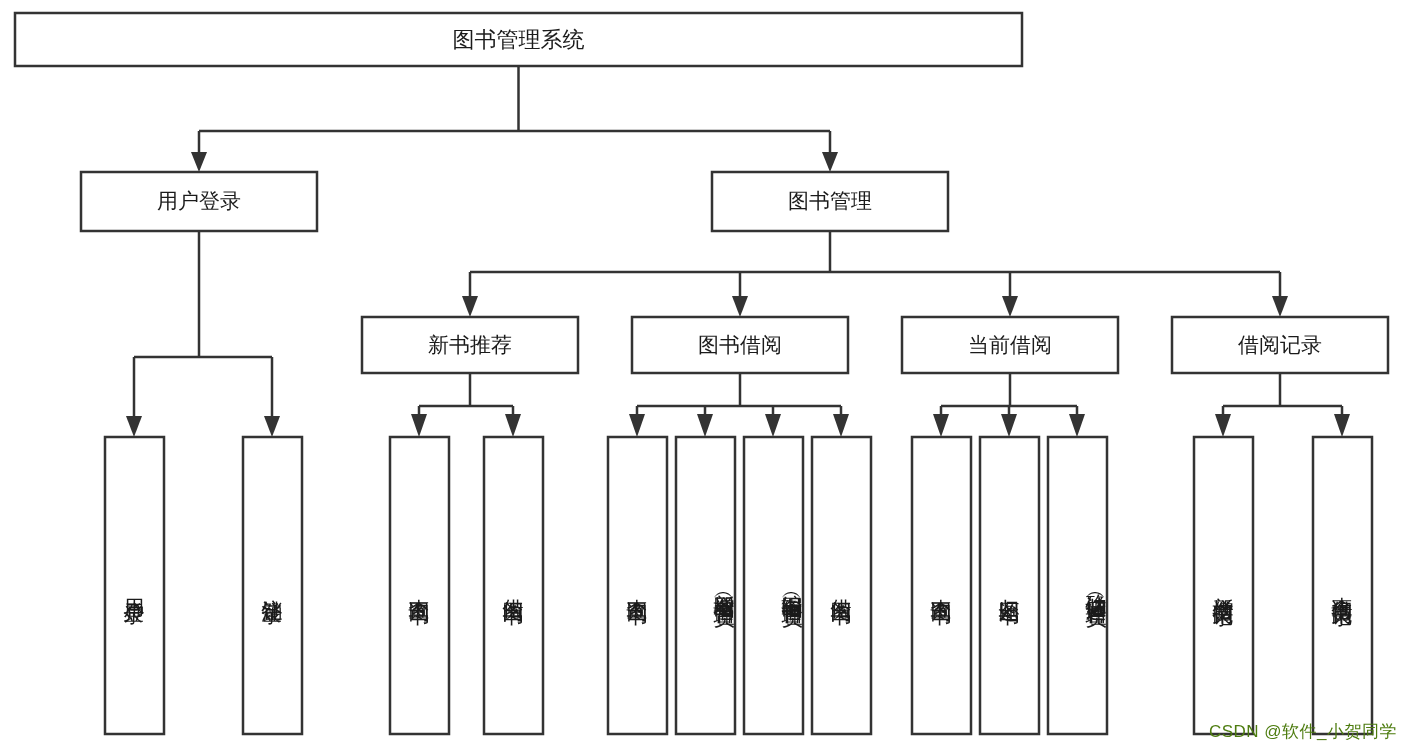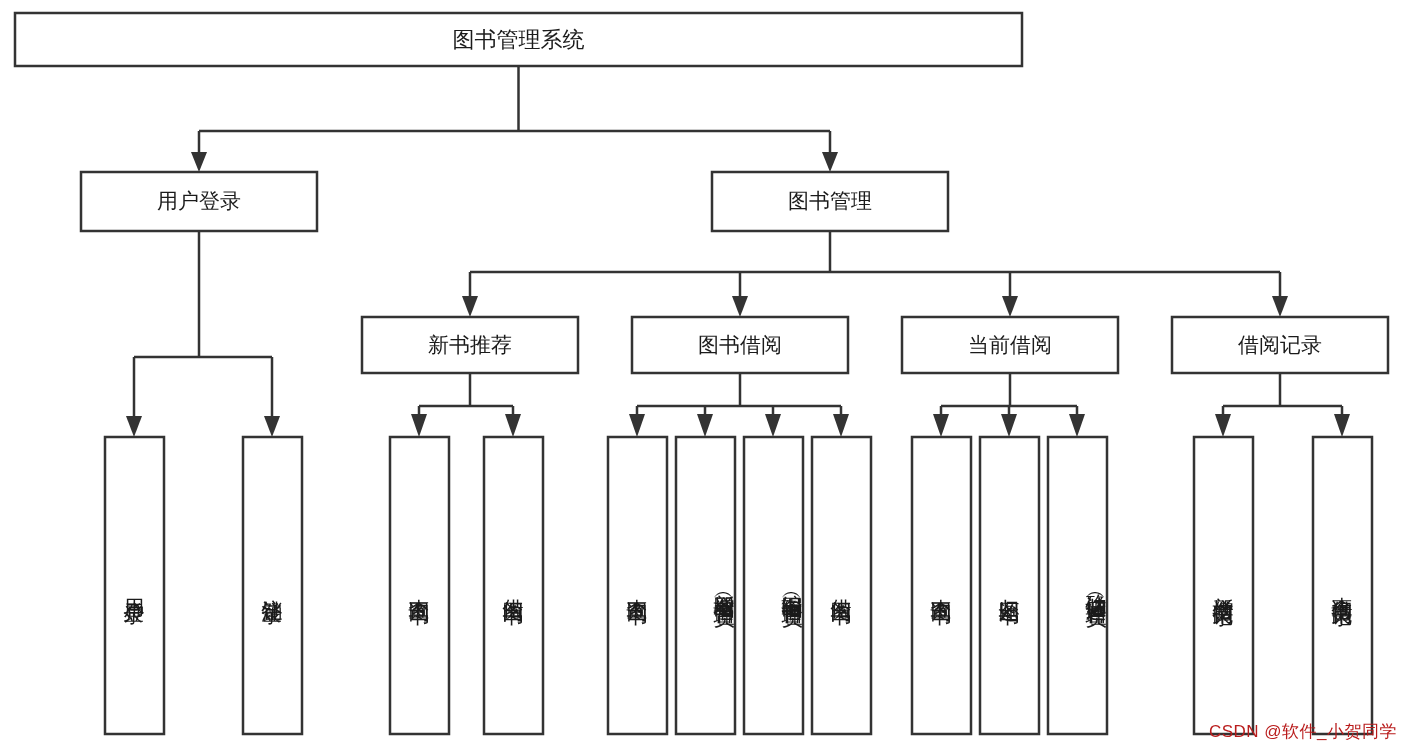--- a/index.html
+++ b/index.html
@@ -71,21 +71,21 @@
     justify-content: center;
     white-space: nowrap;
     pointer-events: none;
   }
   .watermark {
     position: absolute;
     right: 8px;
     bottom: 4px;
     font-family: "Liberation Sans", "DejaVu Sans", sans-serif;
     font-size: 17px;
-    color: #b91c1c;
+    color: #4d7c0f;
     letter-spacing: 0.5px;
     white-space: nowrap;
   }
 </style>
 </head>
 <body>
 
 <div id="diagram-root">
 
   <svg id="tree-svg" viewBox="0 0 1405 747">

